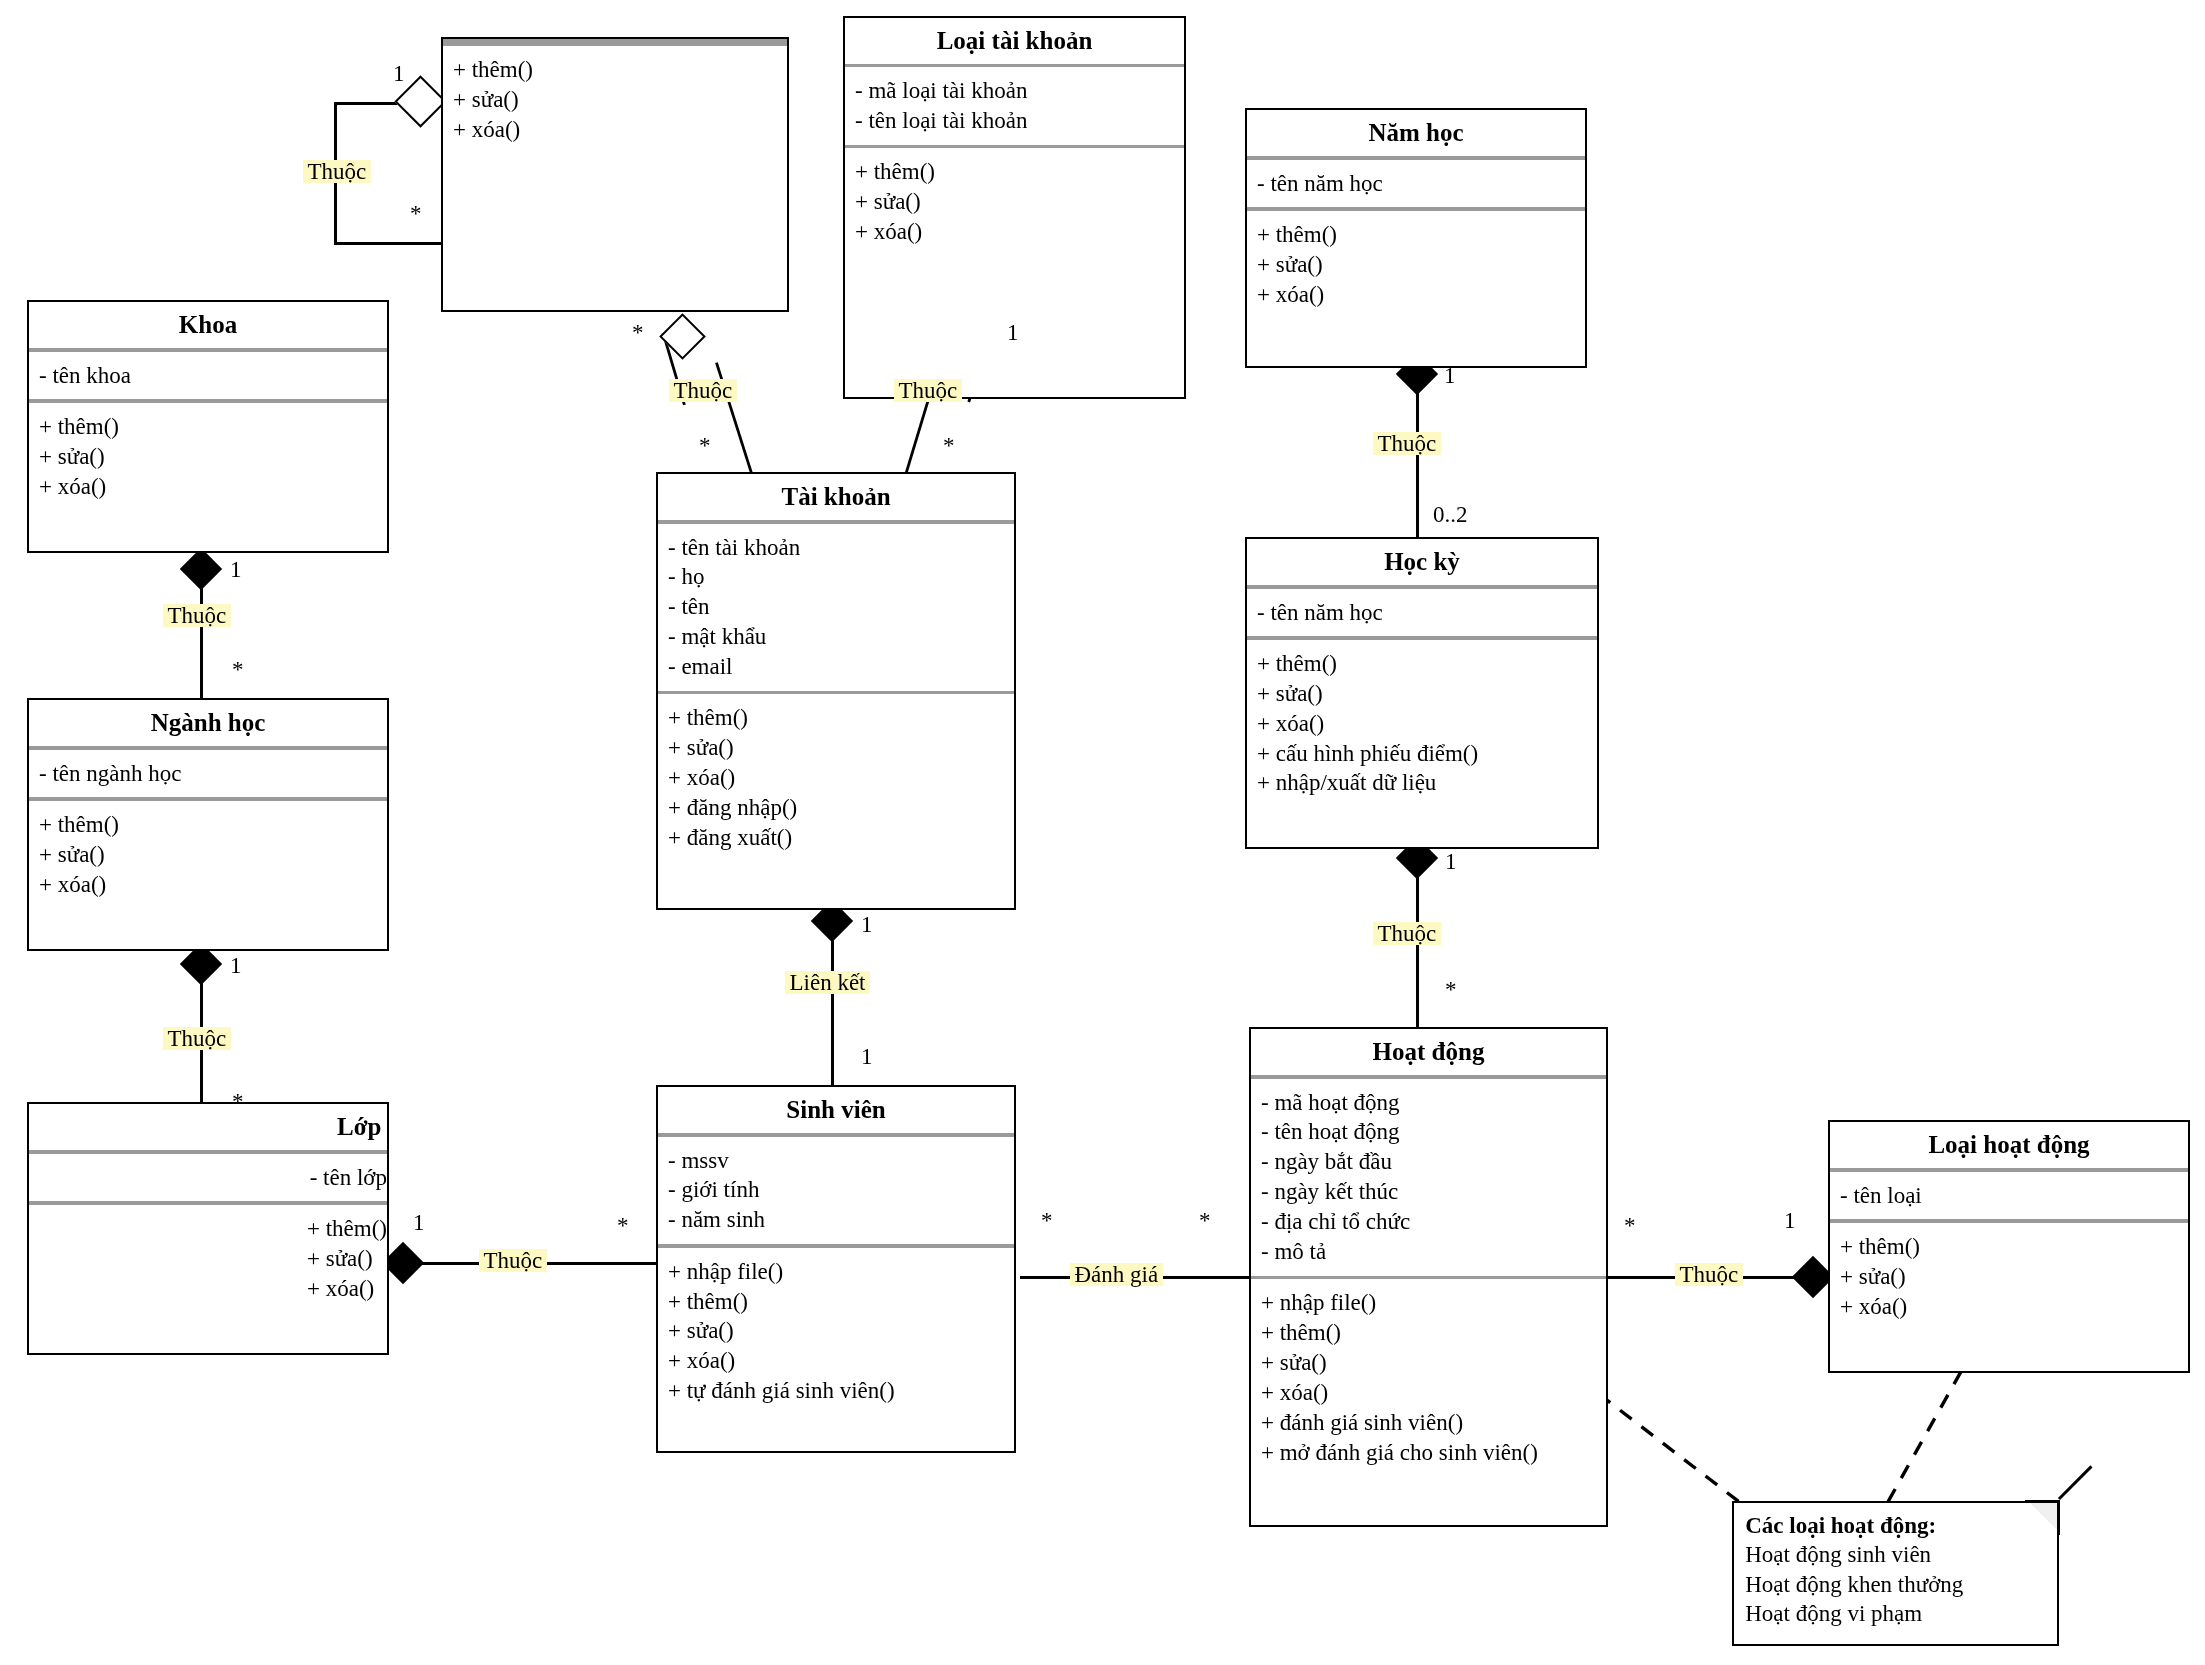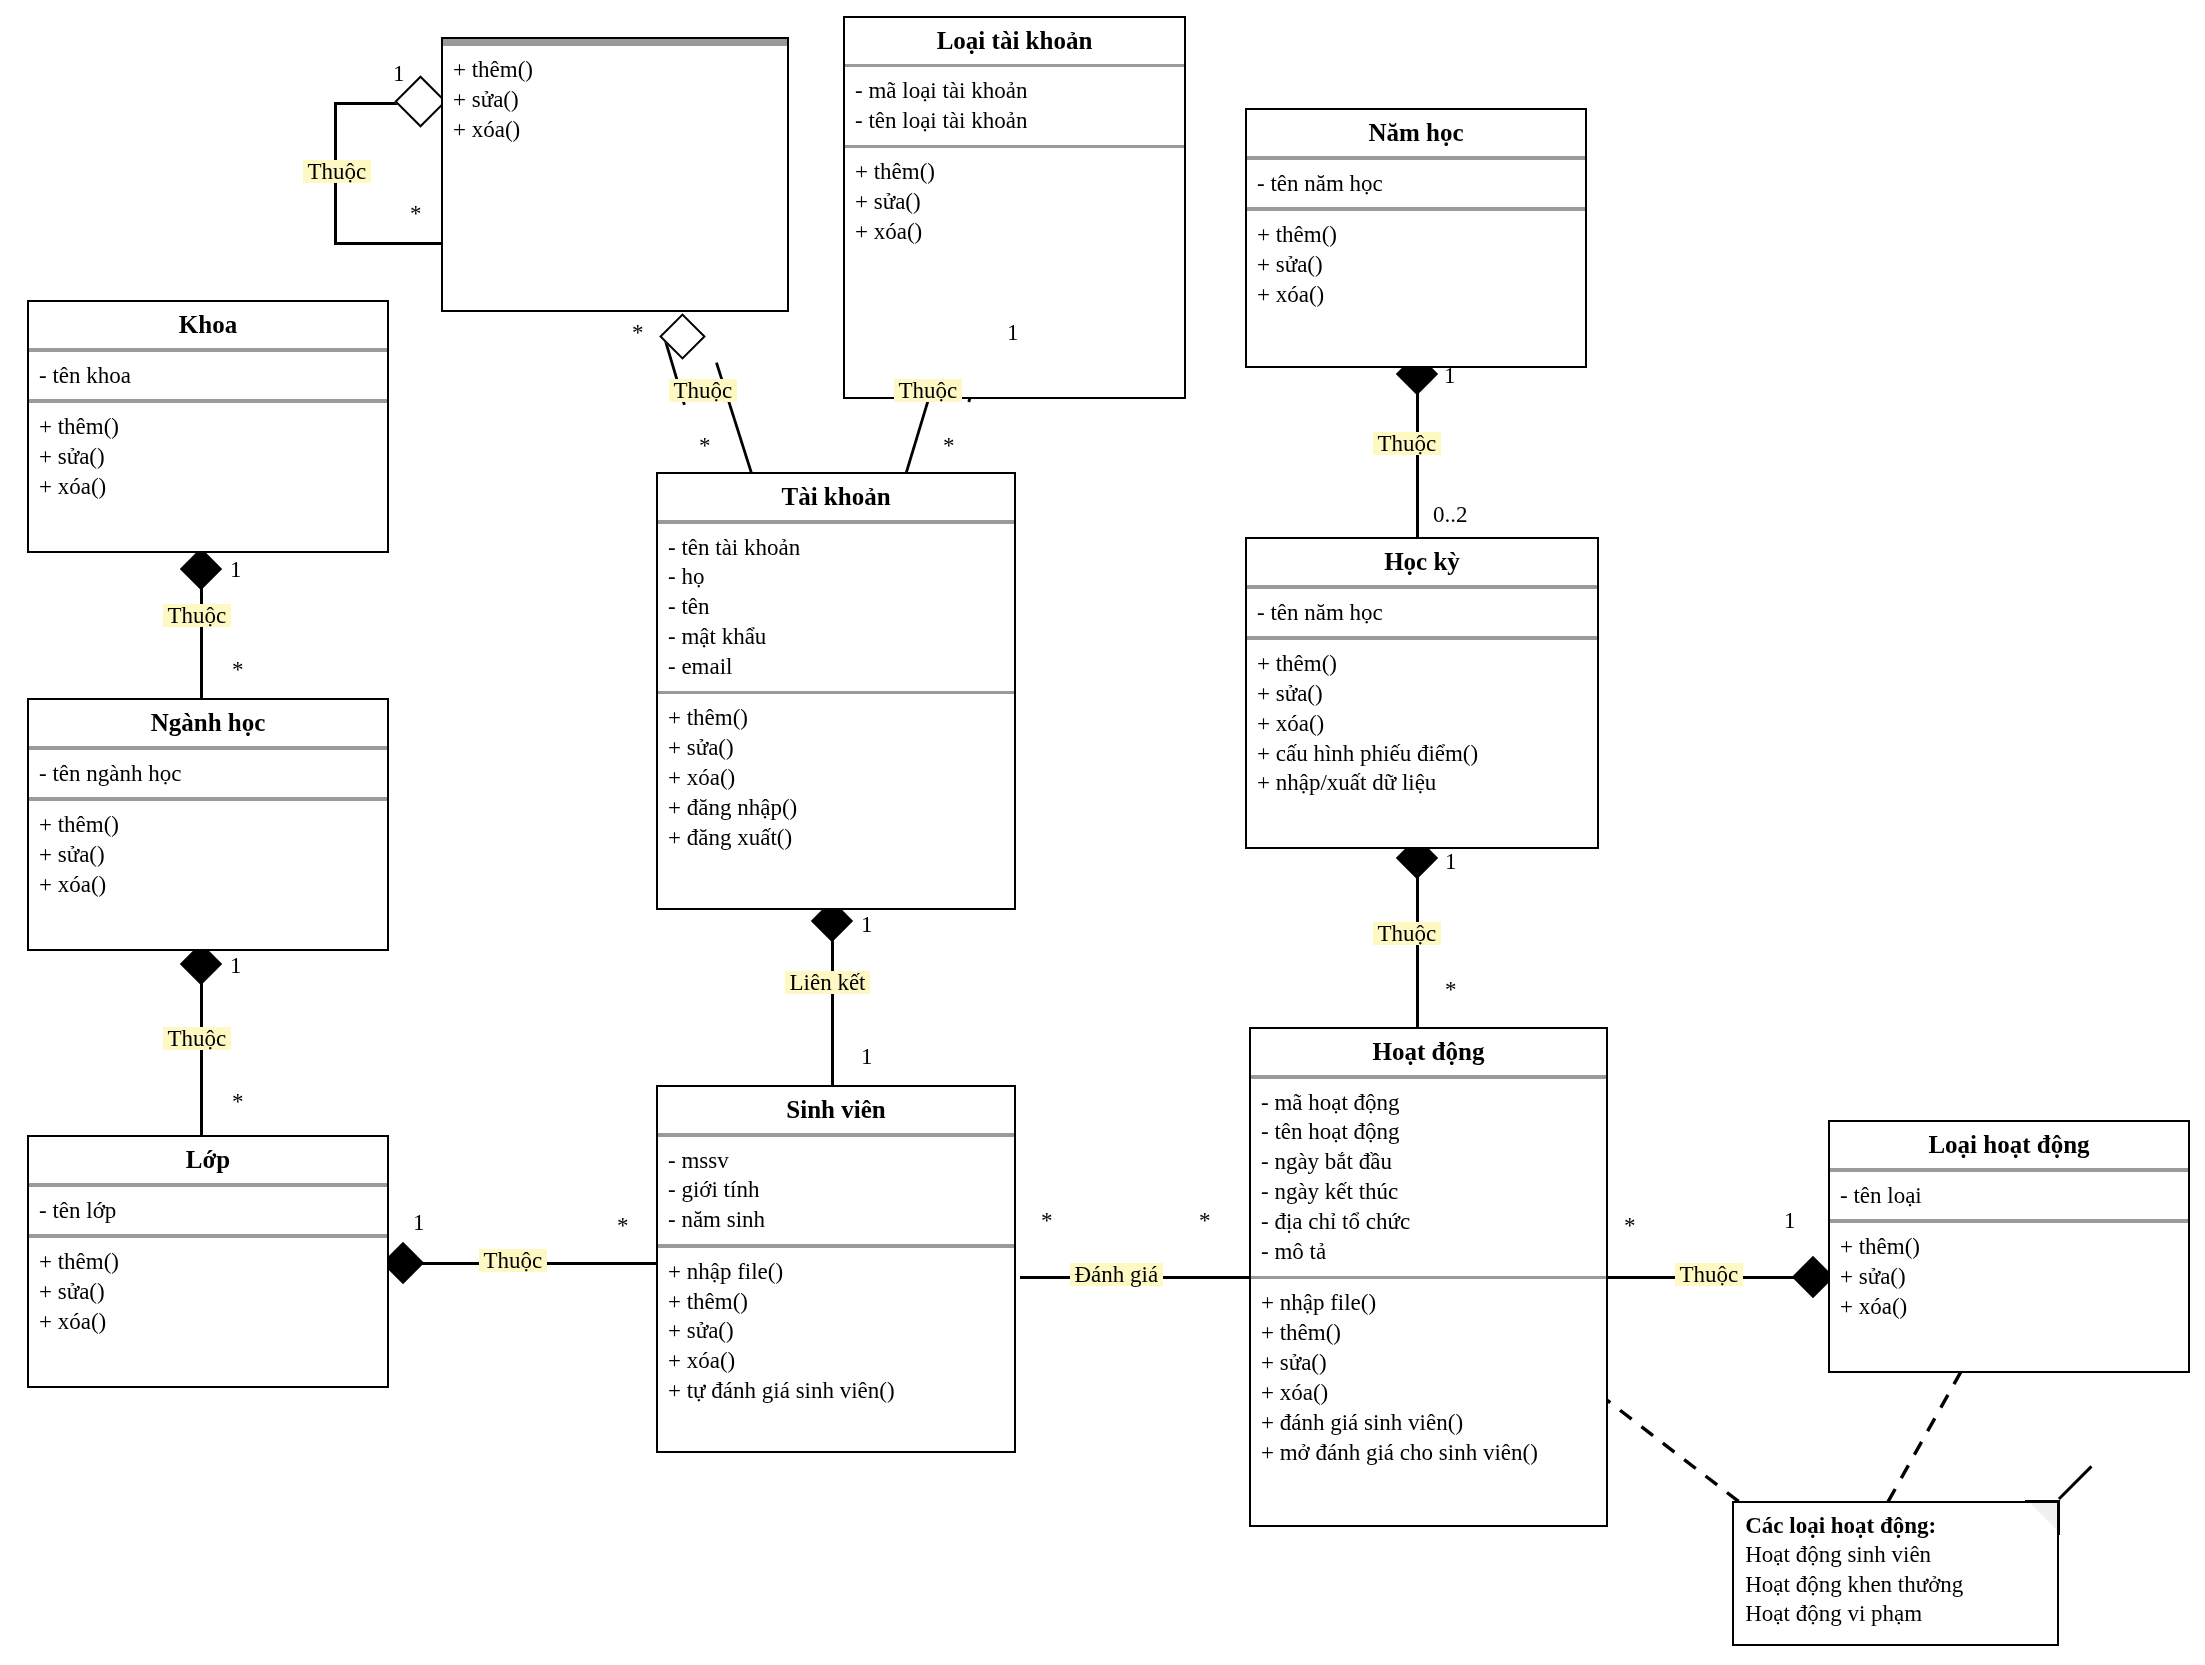--- a/index.html
+++ b/index.html
@@ -380,21 +380,21 @@
     <div class="cls-ops">
       <div class="row">+ nhập file()</div>
       <div class="row">+ thêm()</div>
       <div class="row">+ sửa()</div>
       <div class="row">+ xóa()</div>
       <div class="row">+ đánh giá sinh viên()</div>
       <div class="row">+ mở đánh giá cho sinh viên()</div>
     </div>
   </div>
 
-  <div class="uml-class" style="left:27px; top:1135px; width:362px; height:253px;">
+  <div class="uml-class" style="left:27px; top:1102px; width:362px; height:253px;align-items:flex-end;">
     <div class="cls-title">Lớp</div>
     <div class="sep"></div>
     <div class="cls-attrs">
       <div class="row">- tên lớp</div>
     </div>
     <div class="sep"></div>
     <div class="cls-ops">
       <div class="row">+ thêm()</div>
       <div class="row">+ sửa()</div>
       <div class="row">+ xóa()</div>

